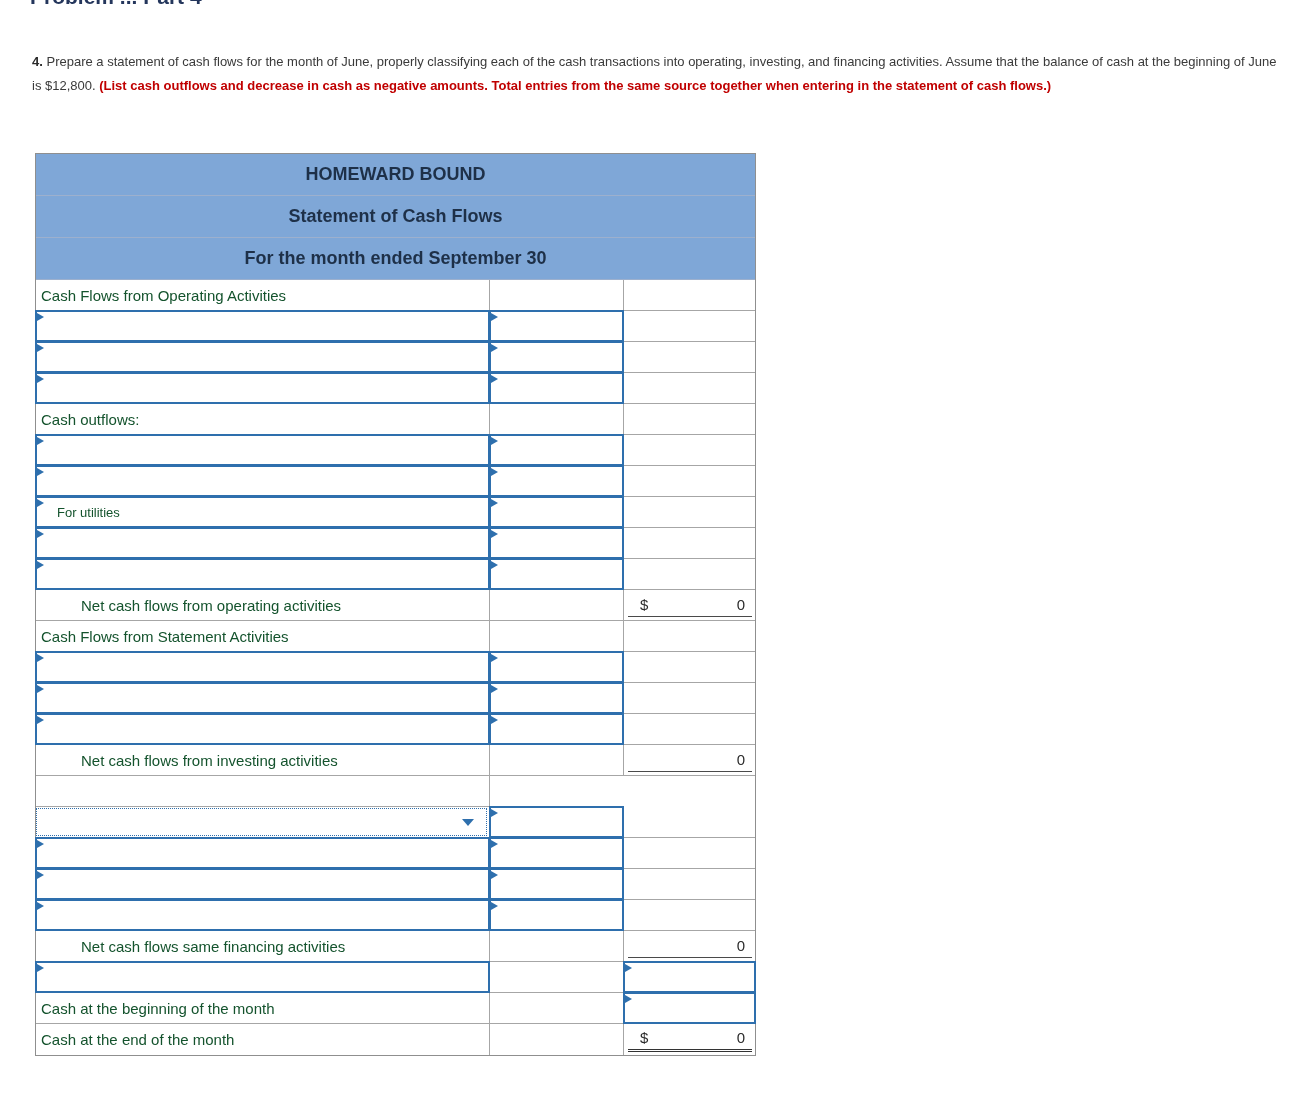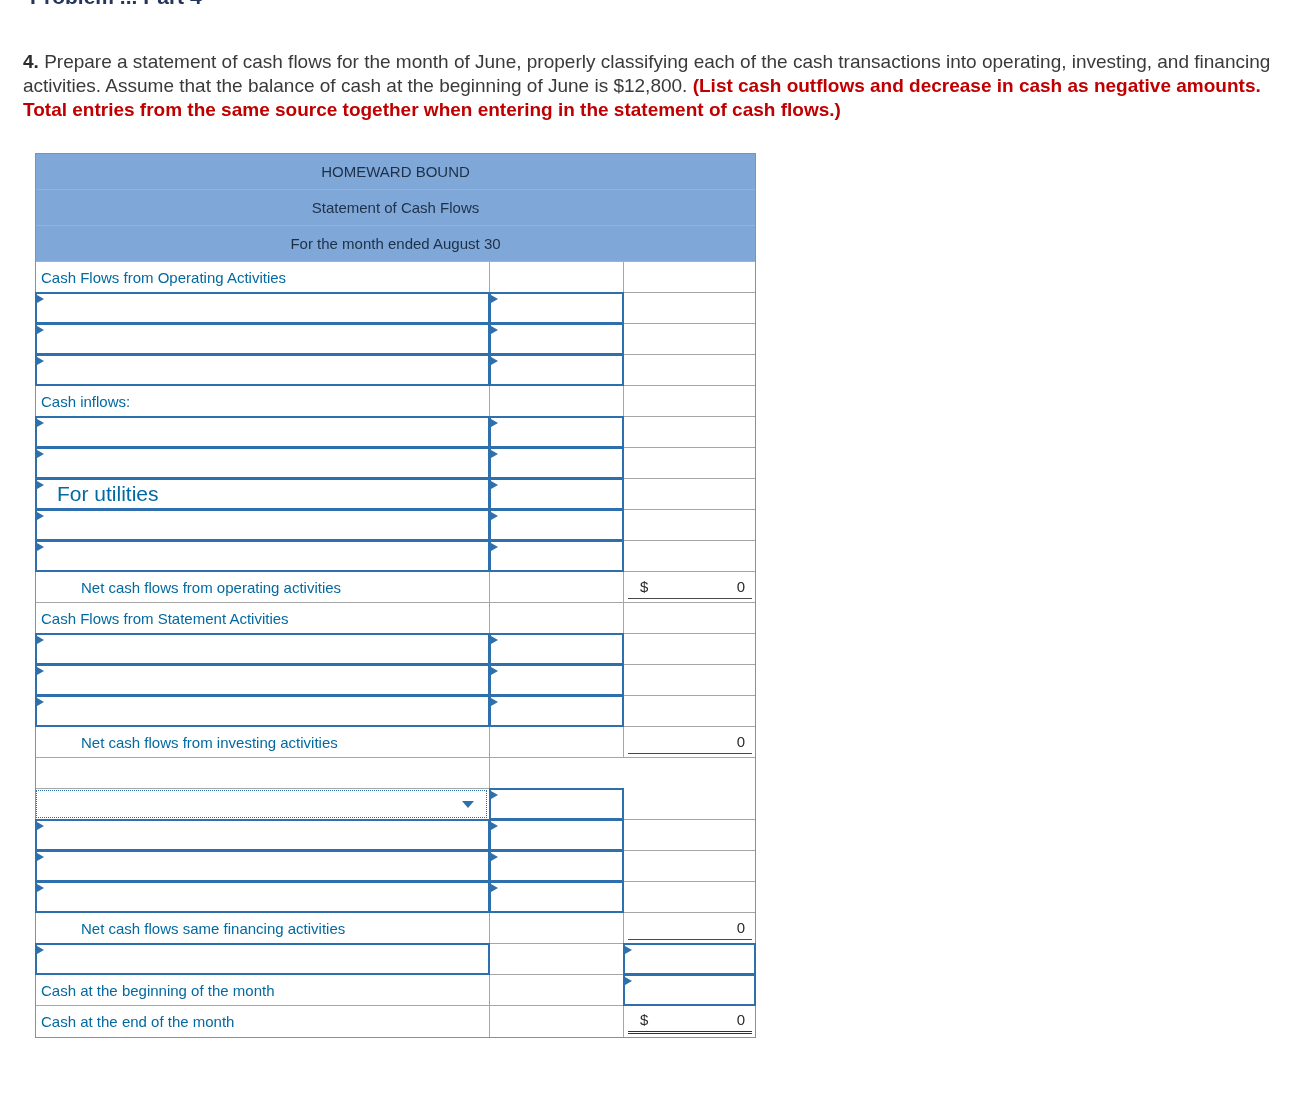--- a/index.html
+++ b/index.html
@@ -9,47 +9,47 @@
     width:1296px; height:1100px; position:relative; overflow:hidden;
     font-family:"Liberation Sans", sans-serif; color:#333;
   }
 
   
   .clip-title { position:absolute; top:0; left:30px; height:9px; overflow:hidden; }
   .clip-title span { display:block; margin-top:-16px; font-size:21px; line-height:26px;
     font-weight:bold; color:#24365c; white-space:nowrap; }
 
   
-  .instructions { position:absolute; top:50px; left:23px; width:1252px;
-    font-size:19px; line-height:24px; color:#3a3a3a; }
+  .instructions { position:absolute; top:50px; left:32px; width:1252px;
+    font-size:13px; line-height:24px; color:#3a3a3a; }
   .instructions .num { font-weight:bold; color:#2b2b2b; }
   .instructions .red { color:var(--red); font-weight:bold; }
 
   
   .sheet { position:absolute; top:153px; left:35px; width:721px;
     border:1px solid #8f8f8f; background:#fff; }
-  .hrow { height:36px; background:var(--hdr); display:flex; align-items:center; justify-content:center;
-    font-size:15px; font-weight:normal; color:#1e3048; border-bottom:1px solid #9db0cd; }
+  .hrow { height:42px; background:var(--hdr); display:flex; align-items:center; justify-content:center;
+    font-size:18px; font-weight:bold; color:#1e3048; border-bottom:1px solid #9db0cd; }
   .hrow:last-of-type { border-bottom:1px solid #a6a6a6; }
 
   .row { display:grid; grid-template-columns:454px 134px 131px; height:31px; }
   .cell { position:relative; display:flex; align-items:center; font-size:15px;
     border-bottom:1px solid #a6a6a6; }
   .cell.c1, .cell.c2 { border-right:1px solid #a6a6a6; }
   #tbody .row:last-child .cell { border-bottom:none;align-items:center; }
 
-  .lbl { position:relative; z-index:1; color:#0369a1; white-space:nowrap; }
+  .lbl { position:relative; z-index:1; color:#14532d; white-space:nowrap; }
   .lbl.sec { padding-left:5px; }
   .lbl.tot { padding-left:45px; }
   .lbl.inbox { padding-left:20px; }
 
   
   .inputbox { position:absolute; top:-1px; left:-1px; right:-1px; bottom:-1px;
     border:2px solid var(--blue); background:#fff; z-index:2;
-    display:flex; align-items:center; font-size:21px; }
+    display:flex; align-items:center; font-size:13px; }
   .flag { position:absolute; top:1px; left:0; width:0; height:0;
     border-top:4px solid transparent; border-bottom:4px solid transparent;
     border-left:7px solid var(--blue); }
 
   
   .dropdown { position:absolute; top:1px; left:0; right:2px; bottom:1px;
     border:1px dotted var(--blue); background:#fff; z-index:2; }
   .caret { position:absolute; right:12px; top:50%; margin-top:-3px; width:0; height:0;
     border-left:6px solid transparent; border-right:6px solid transparent;
     border-top:7px solid var(--blue); }
@@ -77,21 +77,21 @@
   </p>
 
   <div class="sheet">
     <div class="hrow">
       <span>HOMEWARD BOUND</span>
     </div>
     <div class="hrow">
       <span>Statement of Cash Flows</span>
     </div>
     <div class="hrow">
-      <span>For the month ended August 30</span>
+      <span>For the month ended September 30</span>
     </div>
     <div id="tbody">
         <div class="row">
           <div class="cell c1">
             <span class="lbl sec">Cash Flows from Operating Activities</span>
           </div>
           <div class="cell c2"></div>
           <div class="cell c3"></div>
         </div>
         <div class="row">
@@ -128,21 +128,21 @@
           </div>
           <div class="cell c2">
             <div class="inputbox">
               <span class="flag"></span>
             </div>
           </div>
           <div class="cell c3"></div>
         </div>
         <div class="row">
           <div class="cell c1">
-            <span class="lbl sec">Cash inflows:</span>
+            <span class="lbl sec">Cash outflows:</span>
           </div>
           <div class="cell c2"></div>
           <div class="cell c3"></div>
         </div>
         <div class="row">
           <div class="cell c1">
             <div class="inputbox">
               <span class="flag"></span>
             </div>
           </div>

